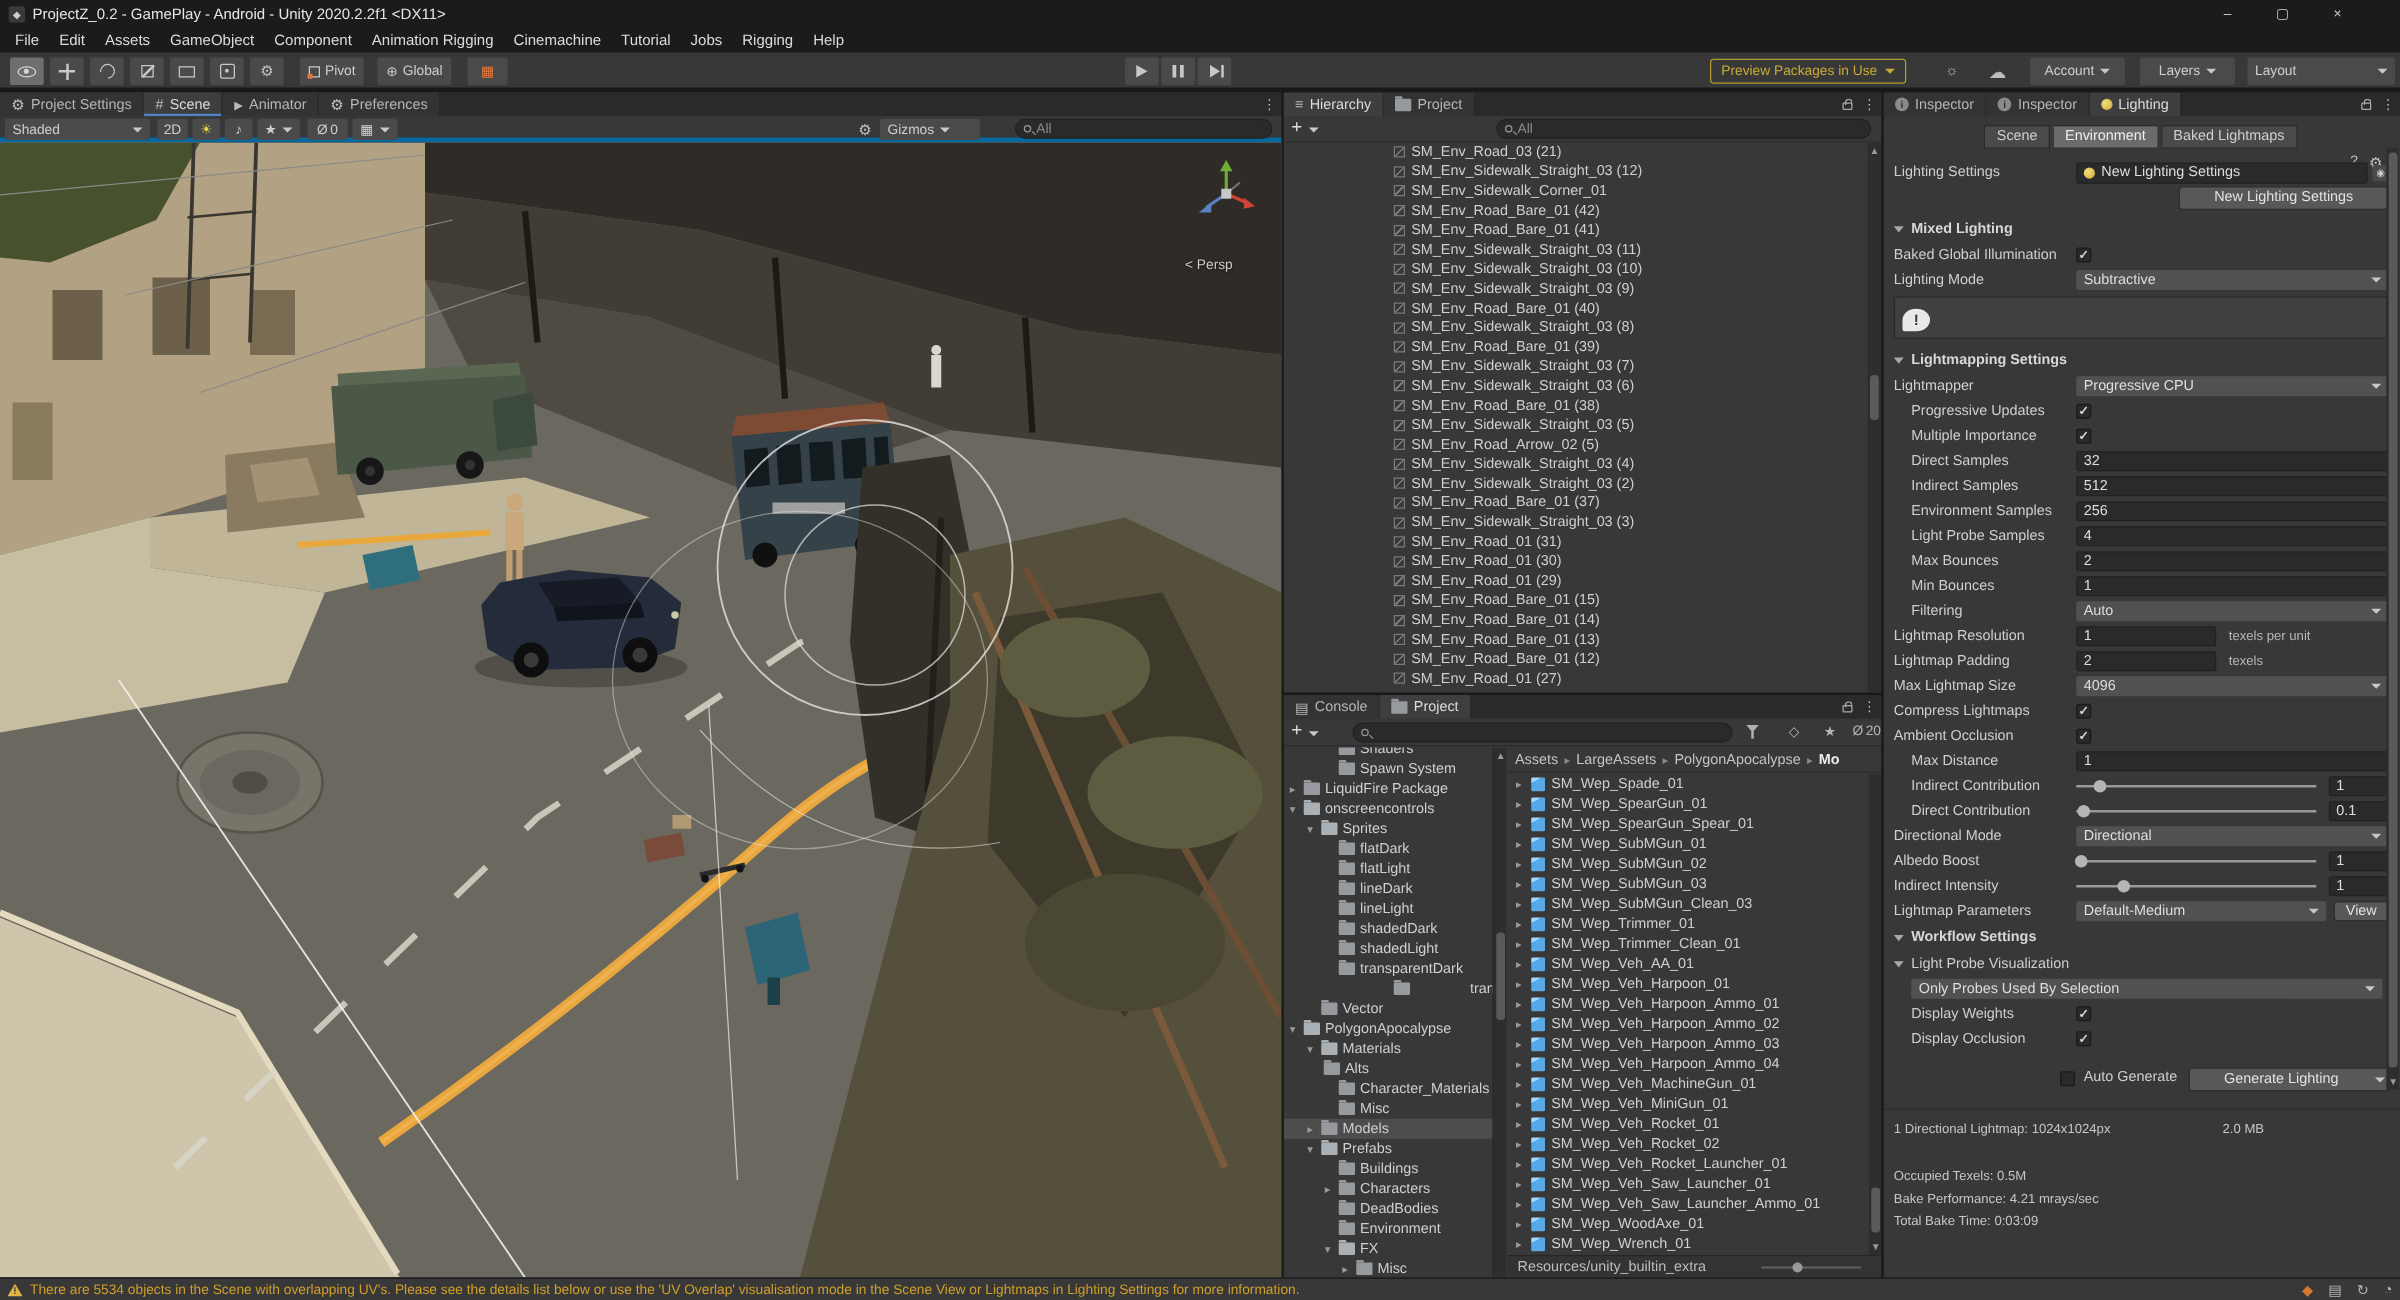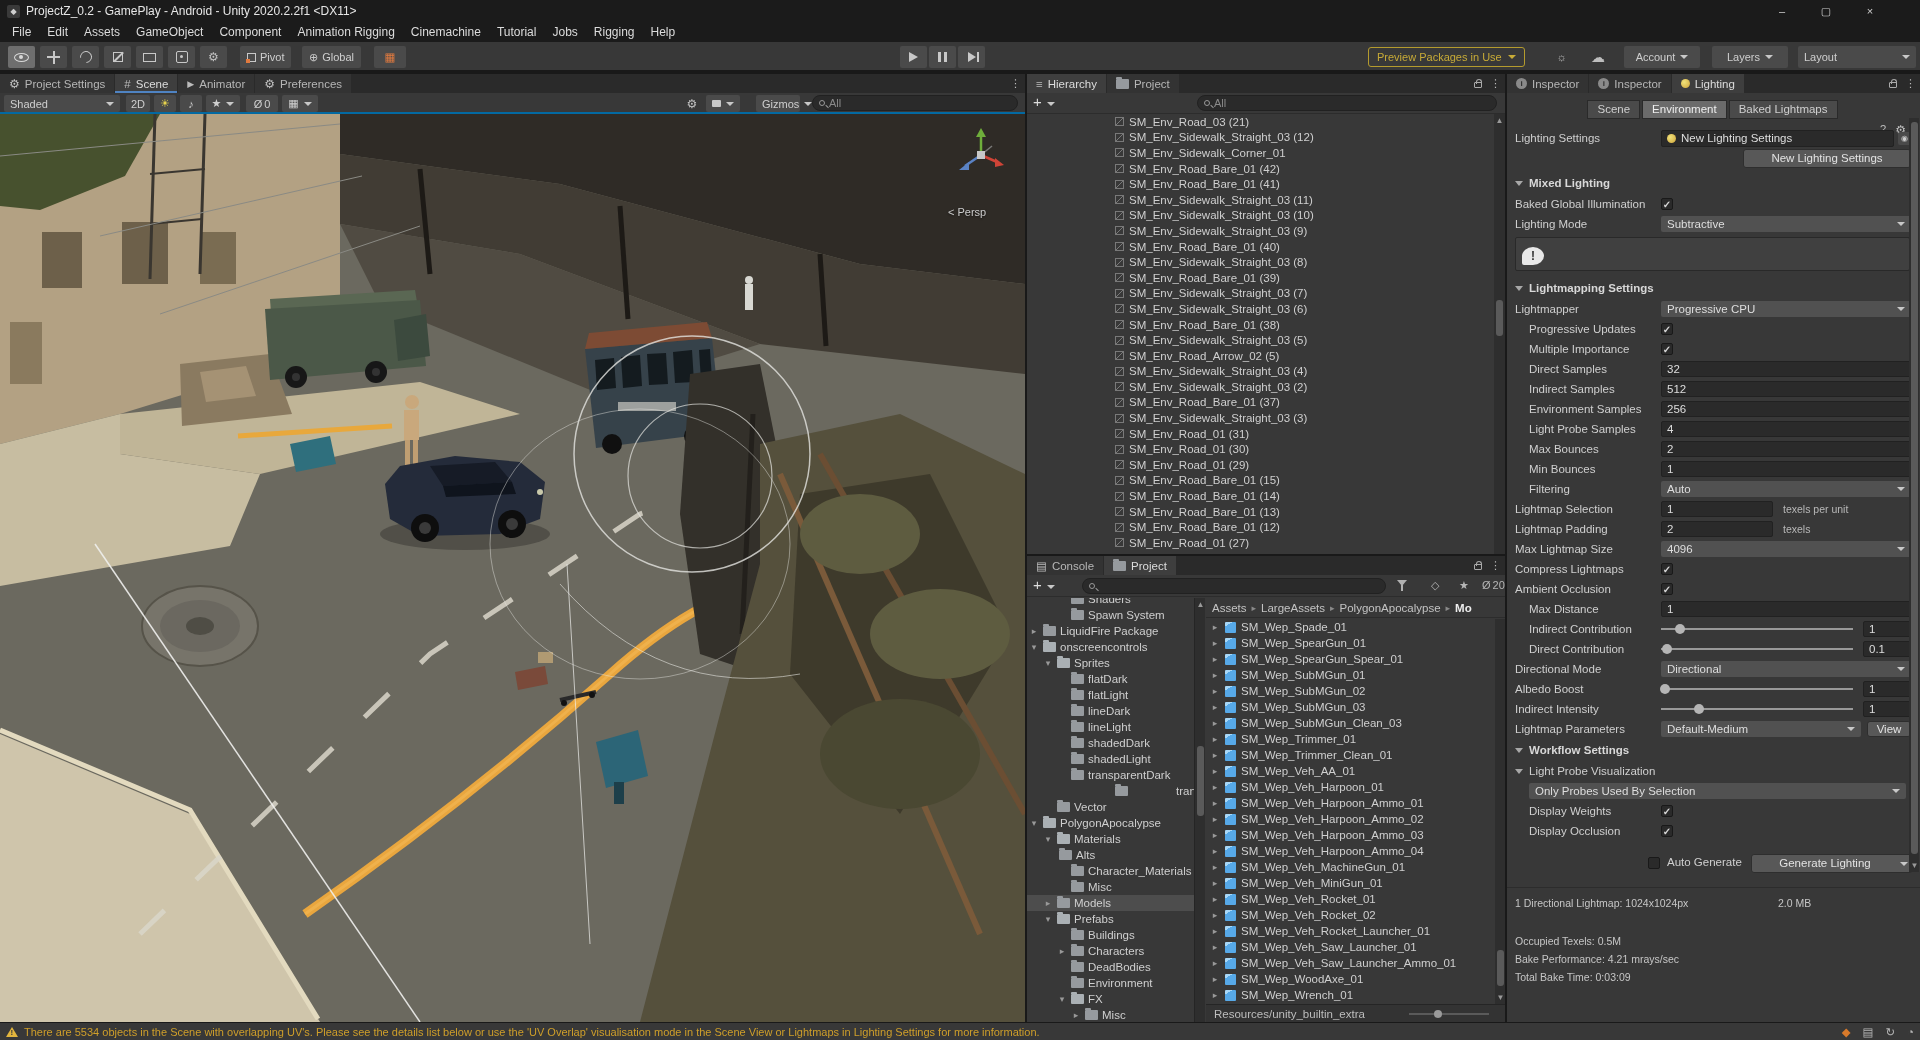--- a/index.html
+++ b/index.html
@@ -55,21 +55,21 @@
   .tab-icons { position:absolute; right:4px; top:0; height:19px; display:flex; align-items:center; gap:8px; color:#aaa; }
   .kebab { font-size:11px; color:#bbb; }
   .lock-ico { width:8px; height:6px; border:1px solid #aaa; border-radius:1px; position:relative; margin-top:3px; }
   .lock-ico::before { content:""; position:absolute; left:1px; top:-4px; width:4px; height:4px; border:1px solid #aaa; border-bottom:none; border-radius:3px 3px 0 0; }
 
   .searchbox { background:#2a2a2a; border:1px solid #212121; border-radius:9px; height:16px; display:flex; align-items:center; padding:0 6px; gap:4px; color:#8a8a8a; font-size:11px; }
   .mag { width:6px; height:6px; border:1.2px solid #999; border-radius:50%; position:relative; flex:none; }
   .mag::after { content:""; position:absolute; left:5px; top:5px; width:4px; height:1.2px; background:#999; transform:rotate(45deg); }
 
   
-  #scene-toolbar { position:absolute; left:0; top:19px; width:1025px; height:21px; background:#383838; border-bottom:2px solid #0369a1; }
+  #scene-toolbar { position:absolute; left:0; top:19px; width:1025px; height:21px; background:#383838; border-bottom:4px solid #0369a1; }
   #scene-toolbar .tbtn { top:2px; height:17px; font-size:11px; }
   #viewport { position:absolute; left:0; top:40px; width:1025px; height:908px; overflow:hidden; background:#6b695f; }
   #persp-label { position:absolute; left:948px; top:92px; color:#cccccc; font-size:11px; text-shadow:0 1px 2px #0008; }
   #axis-gizmo { position:absolute; left:945px; top:8px; }
 
   
   #hierarchy { left:1027px; top:74px; width:478px; height:480px; overflow:hidden; }
   #hier-toolbar { position:absolute; left:0; top:19px; width:100%; height:21px; background:#383838; border-bottom:1px solid #2c2c2c; }
   #hier-list { position:absolute; left:0; top:40px; width:100%; bottom:0; overflow:hidden; }
   .h-row { height:15.6px; display:flex; align-items:center; gap:5px; padding-left:88px; color:#cfcfcf; white-space:nowrap; }
@@ -301,21 +301,21 @@
           <span class="caret"></span>
         </div>
 
       <div class="tbtn tool" style="left:680px;width:24px;background:none">
           <span class="gear">⚙</span>
         </div>
       <div class="tbtn drop" style="left:706px;width:34px">
           <span style="width:10px;height:7px;background:#c8c8c8;display:inline-block;border-radius:1px"></span>
           <span class="caret"></span>
         </div>
-      <div class="tbtn drop" style="left:756px;width:44px;justify-content:flex-start">
+      <div class="tbtn drop" style="left:704px;width:80px;justify-content:flex-start">
         <span>Gizmos</span>
           <span class="caret"></span>
       </div>
       <div class="searchbox" style="position:absolute;left:812px;top:2px;width:206px">
         <span class="mag"></span>
         <span>All</span>
       </div>
     </div>
 
     <div id="viewport">
@@ -1036,21 +1036,21 @@
               <div class="fld">1</div>
             </div>
           </div>
           <div class="lrow">
             <span class="llabel ind">Filtering</span>
             <div class="lctrl">
               <div class="dd">Auto<span class="caret"></span></div>
             </div>
           </div>
           <div class="lrow">
-            <span class="llabel">Lightmap Selection</span>
+            <span class="llabel">Lightmap Resolution</span>
             <div class="lctrl">
               <div class="fld small">1</div>
               <span class="suffix">texels per unit</span>
             </div>
           </div>
           <div class="lrow">
             <span class="llabel">Lightmap Padding</span>
             <div class="lctrl">
               <div class="fld small">2</div>
               <span class="suffix">texels</span>

